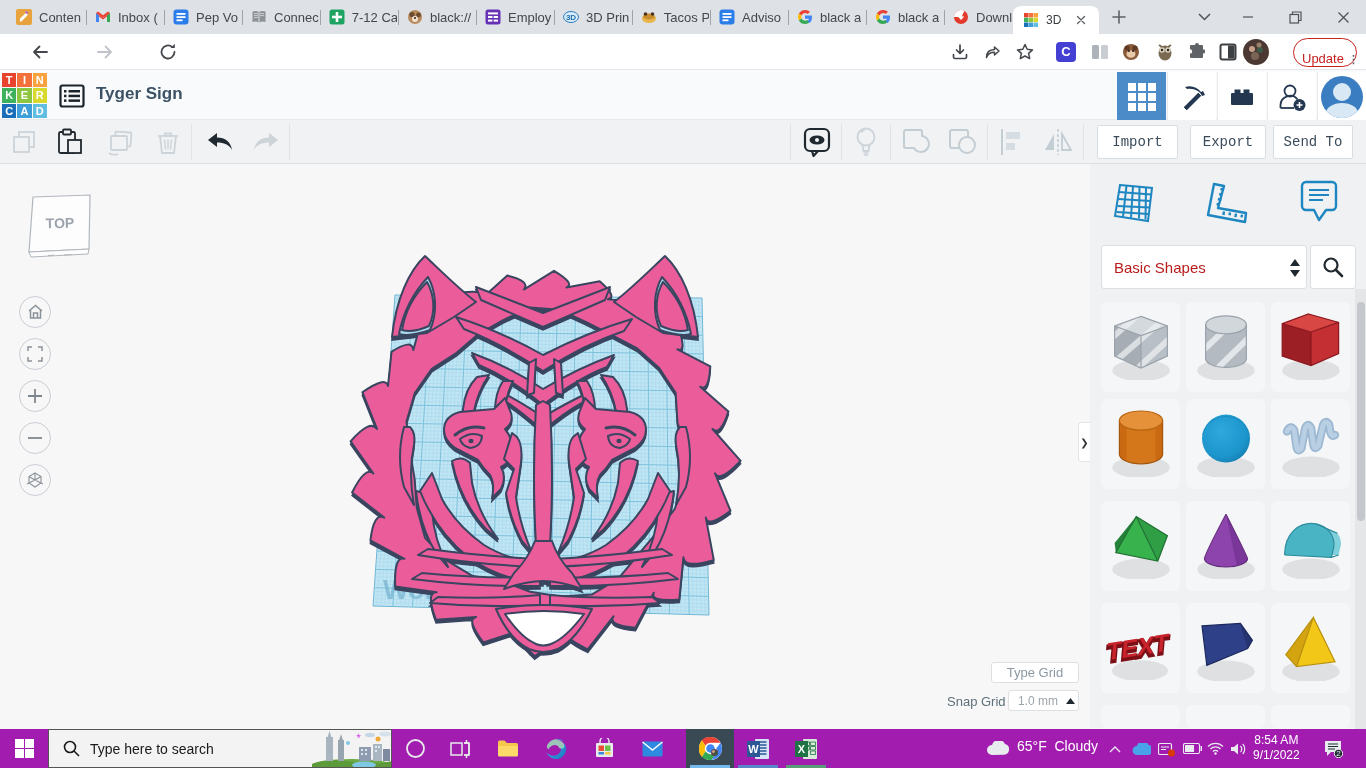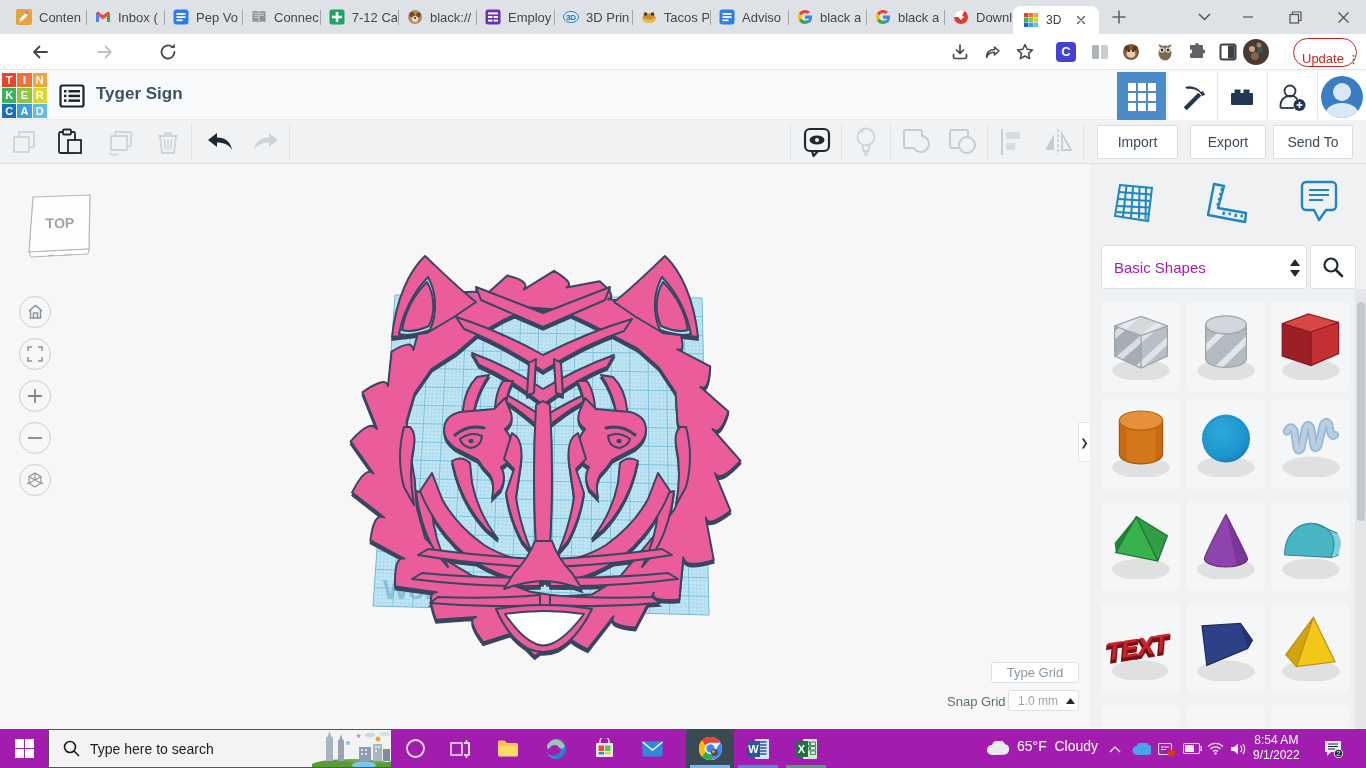--- a/index.html
+++ b/index.html
@@ -23,21 +23,21 @@
 #url { font-size:14px; color:#202124; margin-left:14px; }
 
 
 #tkheader { position:absolute; left:0; top:69px; width:1366px; height:51px; background:#f9fafb; border-top:1px solid #e4e6e9; border-bottom:1px solid #e9eaec; }
 #tklogo { position:absolute; left:2px; top:3px; width:45px; height:45px; display:grid; grid-template-columns:repeat(3,1fr); grid-template-rows:repeat(3,1fr); gap:1px; }
 #tklogo div { display:flex; align-items:center; justify-content:center; color:#fff; font-weight:bold; font-size:11px; }
 #tktitle { position:absolute; left:96px; top:14px; font-size:17px; font-weight:bold; color:#3b5166; }
 .htile { position:absolute; top:2px; width:49px; height:49px; background:#fff; border-left:1px solid #e7e9eb; display:flex; align-items:center; justify-content:center; }
 
 
-#tktoolbar { position:absolute; left:0; top:120px; width:1366px; height:44px; background:#f1f2f4; border-bottom:1px solid #dcdfe3; }
+#tktoolbar { position:absolute; left:0; top:120px; width:1366px; height:44px; background:#f1f2f4; border-bottom:1px solid #dcdfe3;font-family:Liberation Mono, monospace; }
 .tdiv { position:absolute; top:4px; width:1px; height:36px; background:#e0e3e6; }
 .tbtn { position:absolute; top:5px; height:34px; background:#fff; border:1px solid #d8dde1; border-radius:2px; color:#3b4b5a; font-size:14px; display:flex; align-items:center; justify-content:center; }
 
 
 #content { position:absolute; left:0; top:164px; width:1366px; height:565px; background:#f7f7f8; }
 #rpanel { position:absolute; left:1090px; top:0; width:276px; height:564px; background:#eff1f2; }
 .stile { position:absolute; width:79px; height:90px; background:#f5f6f7; border-radius:6px; }
 #bshapes { position:absolute; left:11px; top:81px; width:206px; height:44px; background:#fff; border:1px solid #dcdfe2; border-radius:3px; display:flex; align-items:center; }
 #searchbtn { position:absolute; left:220px; top:81px; width:46px; height:44px; background:#fff; border:1px solid #dcdfe2; border-radius:3px; display:flex; align-items:center; justify-content:center; }
 #scrolltrack { position:absolute; left:265px; top:125px; width:11px; height:440px; background:#e4e6e8; }
@@ -769,21 +769,21 @@
           <g fill="none" stroke="#1e87c2" stroke-width="2.4">
             <path d="M10 3 L20 5 L14 27 L42 32 L41 41 L4 34 Z" stroke-linejoin="round"></path>
             <path d="M16.5 8 l3.5.7 M15.2 13 l2.8.6 M13.9 18 l3.5.8 M12.6 23 l2.8.6 M20 30.5 l-.6 3.5 M26 31.5 l-.5 2.8 M32 32.6 l-.6 3.5 M38 33.6 l-.5 2.8"></path>
           </g>
         </svg>
       <svg width="40" height="46" viewBox="0 0 40 46" style="position:absolute;left:209px;top:16px">
           <path d="M7 2 H33 a4 4 0 0 1 4 4 V26 a4 4 0 0 1 -4 4 H27 L20 40 L15 30 H7 a4 4 0 0 1 -4-4 V6 a4 4 0 0 1 4-4 Z" fill="none" stroke="#1e87c2" stroke-width="2.4" stroke-linejoin="round"></path>
           <path d="M10 10 H30 M10 15 H30 M10 20 H24" stroke="#1e87c2" stroke-width="2"></path>
         </svg>
       <div id="bshapes">
-          <span style="margin-left:12px;font-size:15px;color:#a21caf">Basic Shapes</span>
+          <span style="margin-left:12px;font-size:15px;color:#b91c1c">Basic Shapes</span>
         <svg width="10" height="18" viewBox="0 0 10 18" style="position:absolute;left:188px;top:13px">
             <path d="M5 0 L10 7 H0 Z" fill="#20292f"></path>
             <path d="M5 18 L0 11 H10 Z" fill="#20292f"></path>
           </svg>
       </div>
       <div id="searchbtn">
           <svg width="22" height="22" viewBox="0 0 22 22">
             <circle cx="9" cy="9" r="6.5" fill="none" stroke="#20292f" stroke-width="2.2"></circle>
             <path d="M14 14 L20 20" stroke="#20292f" stroke-width="2.6" stroke-linecap="round"></path>
           </svg>

